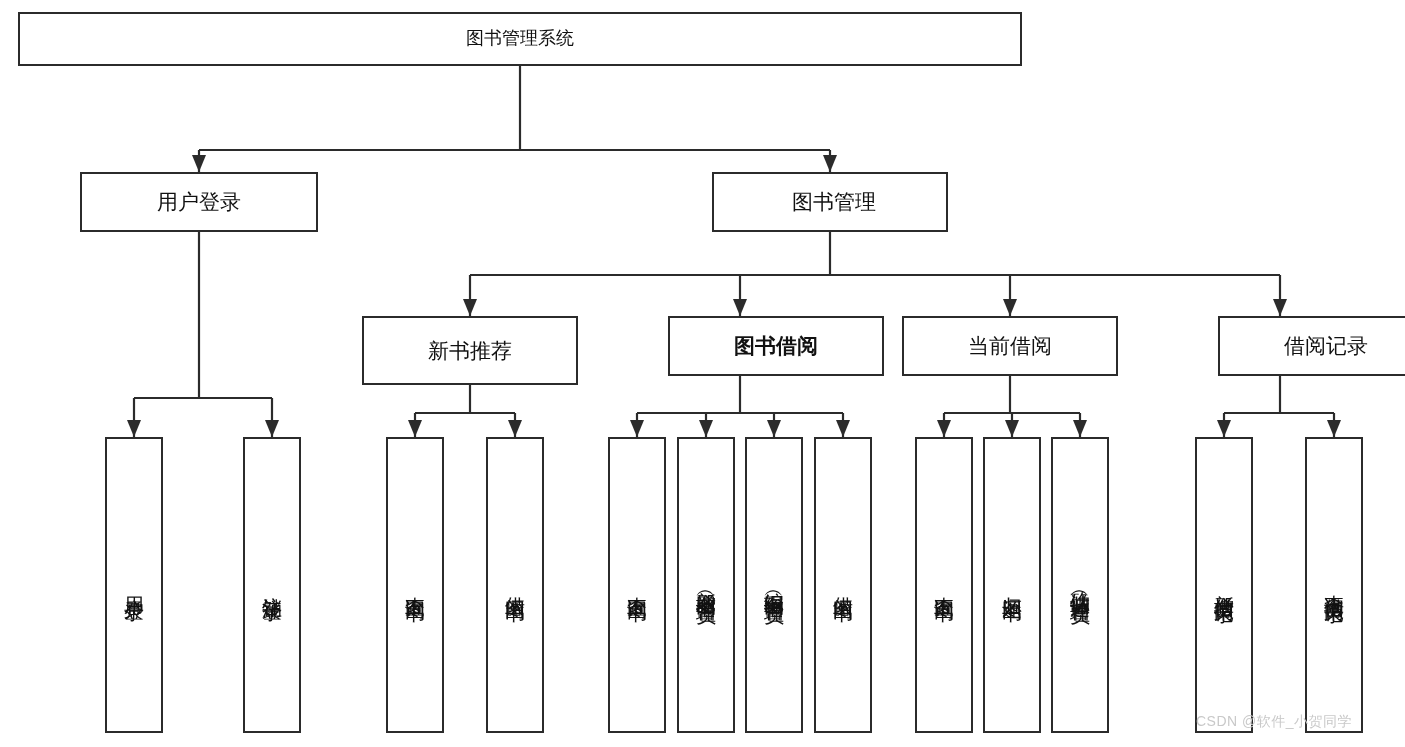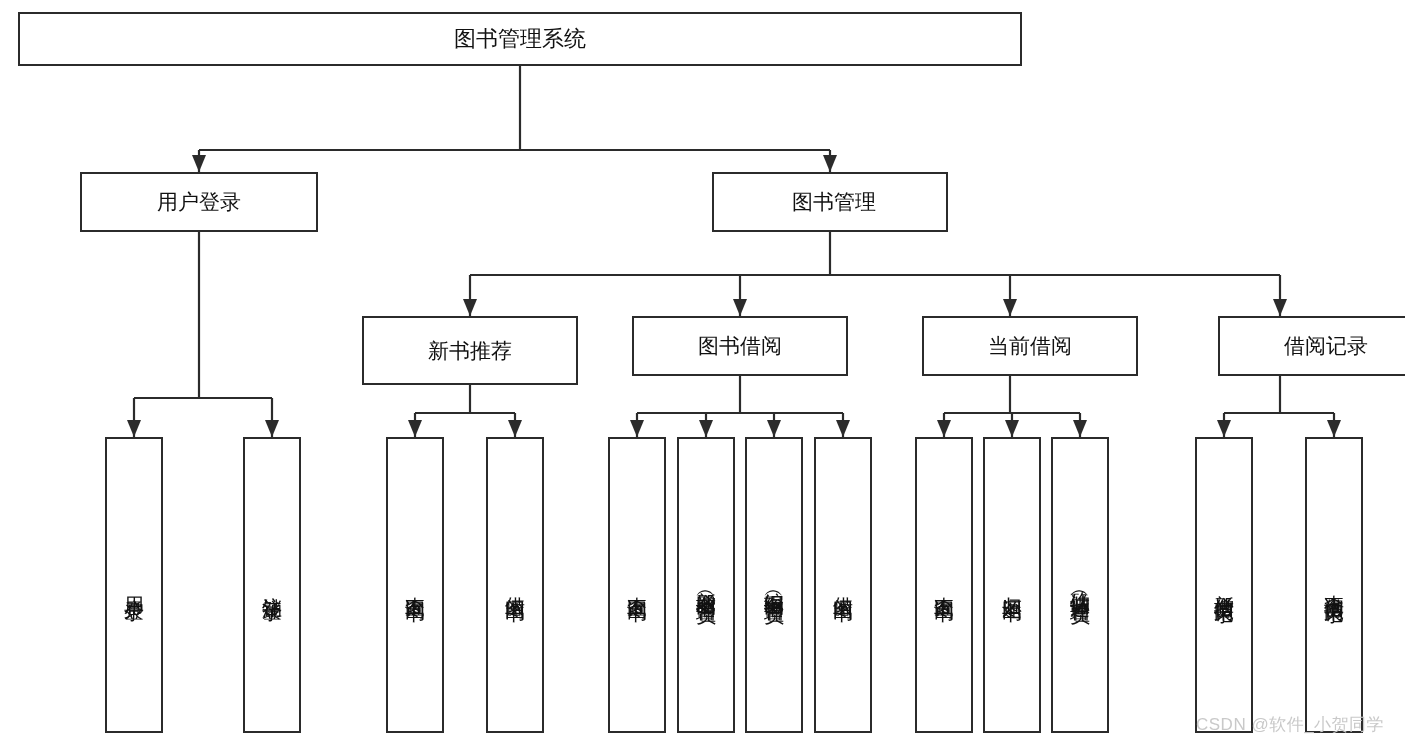--- a/index.html
+++ b/index.html
@@ -42,41 +42,41 @@
     align-items: center;
     justify-content: center;
   }
   .vert .node-label {
     writing-mode: vertical-rl;
     text-orientation: upright;
     font-size: 20px;
     line-height: 1.15;
     letter-spacing: 2px;
   }
-  .root-box .node-label { font-size: 22px; }
+  .root-box .node-label { font-size: 18px; }
   svg.connectors {
     position: absolute;
     left: 0;
     top: 0;
     width: 1405px;
     height: 747px;
     pointer-events: none;
   }
   .conn-line {
     stroke: #2b2b2b;
     stroke-width: 2.2;
     fill: none;
   }
   .arrow-head {
     fill: #2b2b2b;
   }
   .watermark {
     position: absolute;
     color: #c9c9c9;
-    font-size: 17px;
+    font-size: 14px;
     white-space: nowrap;
     letter-spacing: 0.5px;
   }
 </style>
 </head>
 <body>
 
 <div id="diagram-root">
 
   <svg class="connectors" viewBox="0 0 1405 747" xmlns="http://www.w3.org/2000/svg">
@@ -143,24 +143,24 @@
   <div class="node-box horiz" id="box-user-login" style="left: 80px; top: 172px; width: 238px; height: 60px;">
     <span class="node-label">用户登录</span>
   </div>
   <div class="node-box horiz" id="box-book-manage" style="left: 712px; top: 172px; width: 236px; height: 60px; padding-left: 8px;">
     <span class="node-label">图书管理</span>
   </div>
 
   <div class="node-box horiz" id="box-new-book-rec" style="left: 362px; top: 316px; width: 216px; height: 69px;">
     <span class="node-label">新书推荐</span>
   </div>
-  <div class="node-box horiz" id="box-book-borrow" style="left: 632px; top: 316px; width: 216px; height: 60px;">
+  <div class="node-box horiz" id="box-book-borrow" style="left: 668px; top: 316px; width: 216px; height: 60px; font-weight: bold;">
     <span class="node-label">图书借阅</span>
   </div>
-  <div class="node-box horiz" id="box-current-borrow" style="left: 902px; top: 316px; width: 216px; height: 60px; margin-left: 20px;">
+  <div class="node-box horiz" id="box-current-borrow" style="left: 902px; top: 316px; width: 216px; height: 60px;">
     <span class="node-label">当前借阅</span>
   </div>
   <div class="node-box horiz" id="box-borrow-record" style="left: 1172px; top: 316px; width: 216px; height: 60px; margin-left: 46px;">
     <span class="node-label">借阅记录</span>
   </div>
 
   <div id="leaf-container">
       <div class="node-box vert" style="left: 105px; top: 437px; width: 58px; height: 296px;">
         <span class="node-label">用户登录</span>
       </div>

